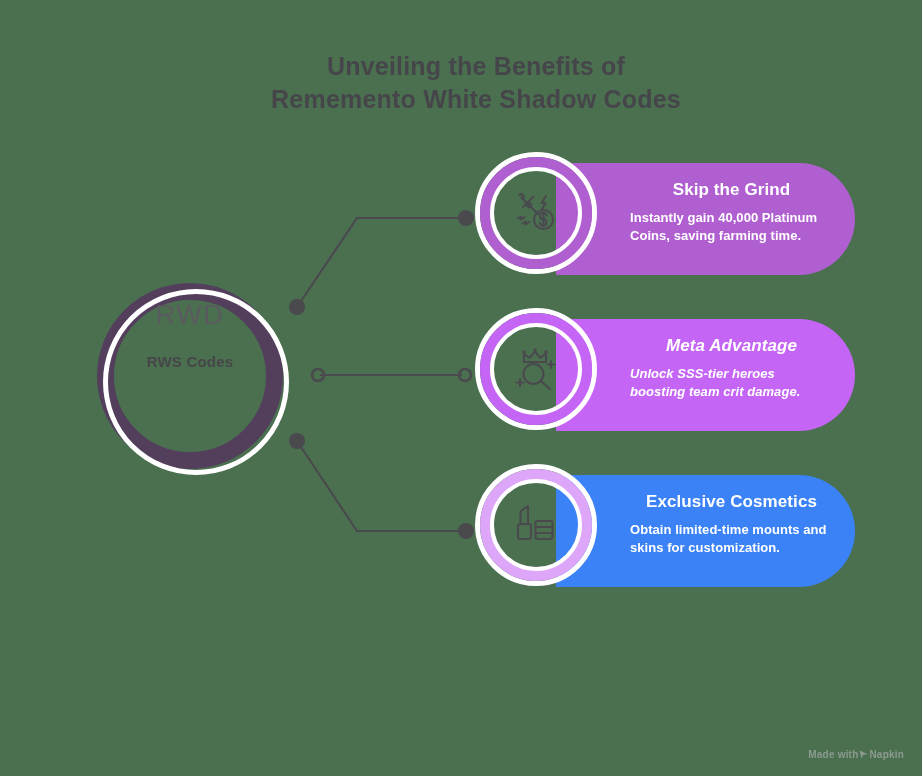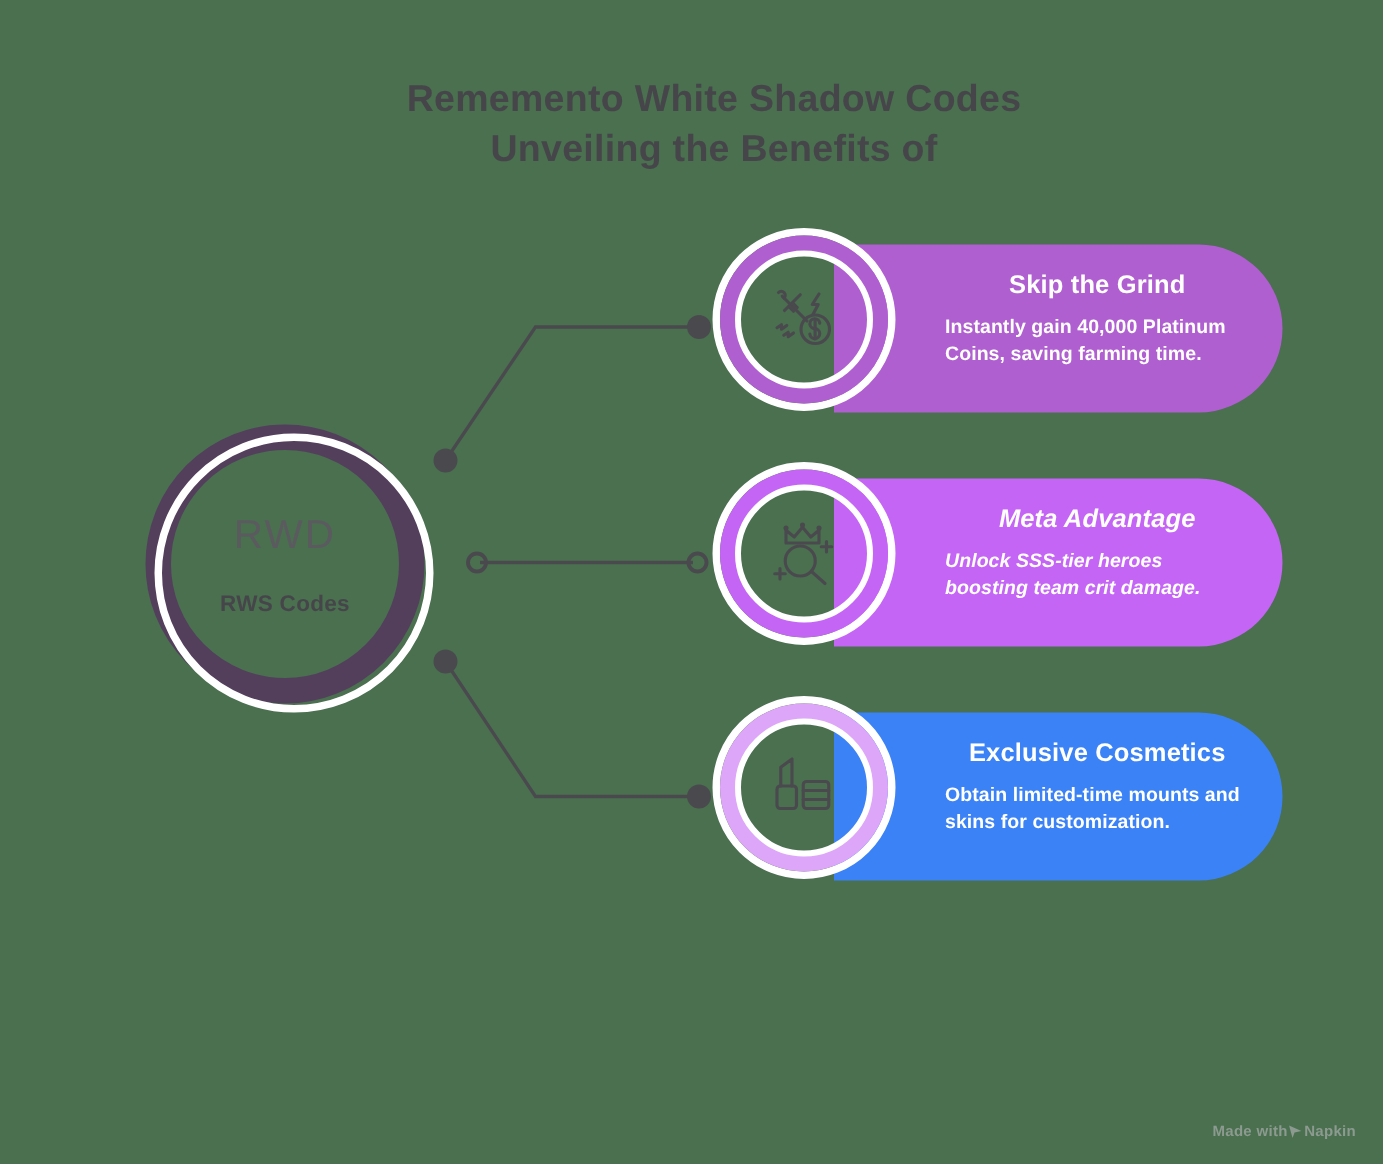--- a/index.html
+++ b/index.html
@@ -51,21 +51,21 @@
     left: 97px;
     top: 283px;
     width: 186px;
     height: 186px;
     border-radius: 50%;
     border: 17px solid #533f5c;
     background: transparent;
     display: flex;
     flex-direction: column;
     align-items: center;
-    justify-content: center;
+    justify-content: flex-start;
   }
   #hub .hub-inner-ring {
     position: absolute;
     left: -11px; top: -11px;
     width: 186px;
     height: 186px;
     border-radius: 50%;
     border: 5px solid #ffffff;
     pointer-events: none;
   }
@@ -175,22 +175,22 @@
     letter-spacing: 0.2px;
   }
   #footer svg { display: block; }
 </style>
 </head>
 <body style="background: rgb(74, 112, 80);">
 
 <div id="stage">
 
   <div id="title" style="color: rgb(70, 70, 74);">
+    <span class="line">Unveiling the Benefits of</span>
     <span class="line">Rememento White Shadow Codes</span>
-    <span class="line">Unveiling the Benefits of</span>
   </div>
 
   <svg id="connectors" viewBox="0 0 922 776">
 
     <path d="M 297 307 L 357 218 L 466 218" fill="none" stroke="#4a4a4e" stroke-width="2.2"></path>
     <circle cx="297" cy="307" r="8" fill="#4a4a4e"></circle>
     <circle cx="466" cy="218" r="8" fill="#4a4a4e"></circle>
 
     <path d="M 320 375 L 462 375" fill="none" stroke="#4a4a4e" stroke-width="2.2"></path>
     <circle cx="318" cy="375" r="6" fill="none" stroke="#4a4a4e" stroke-width="2.6"></circle>

